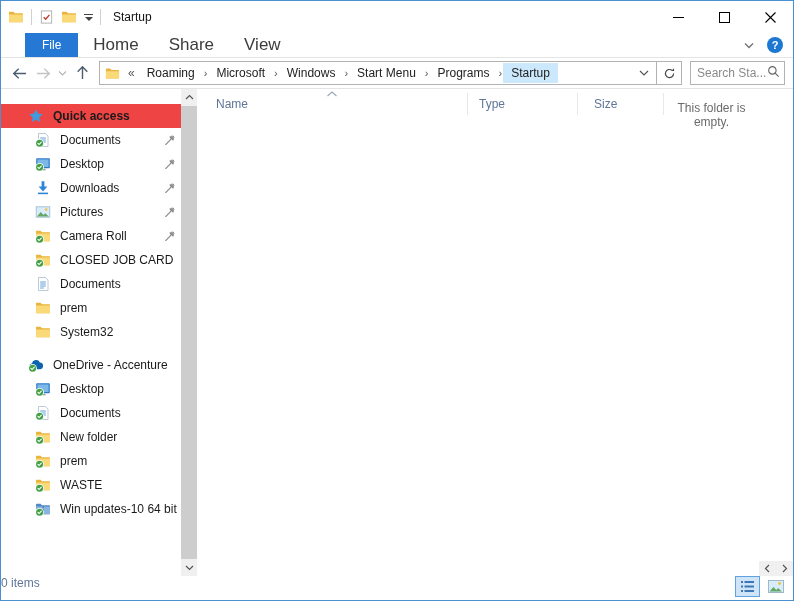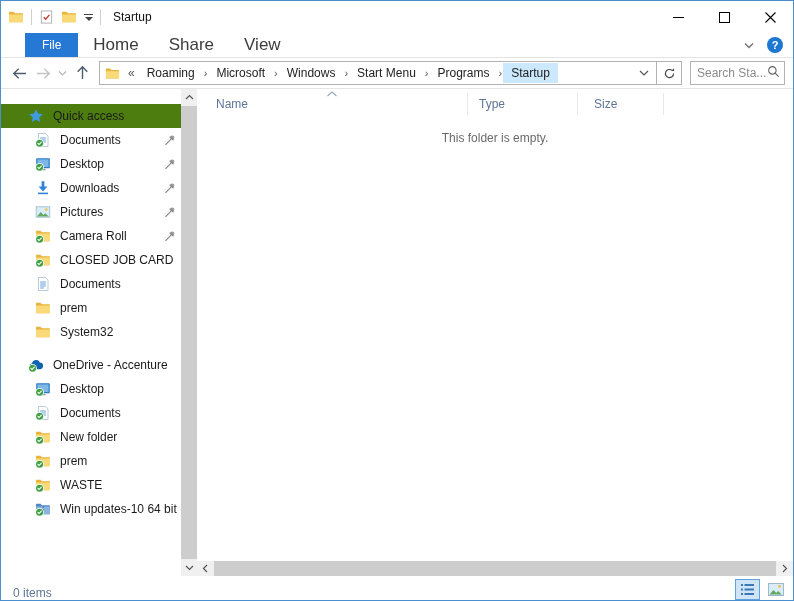--- a/index.html
+++ b/index.html
@@ -45,44 +45,44 @@
   .refresh-btn { width: 25px; height: 24px; border: 1px solid #b2b2b2; border-left: none; background: #fff; display: flex; align-items: center; justify-content: center; }
   .search { width: 95px; height: 24px; border: 1px solid #b2b2b2; margin-left: 8px; display: flex; align-items: center; padding: 0 4px 0 6px; }
   .search input { border: none; outline: none; width: 70px; font-size: 12px; font-family: inherit; color: #333; }
   .search input::placeholder { color: #8a8a8a; }
 
   
   .main { flex: 1; display: flex; min-height: 0; }
   .sidebar { width: 180px; flex: 0 0 180px; padding-top: 15px; overflow: hidden; }
   .side-row { height: 24px; display: flex; align-items: center; padding-left: 34px; white-space: nowrap; }
   .side-row.root { padding-left: 27px; }
-  .side-row.selected { background: #4d7c0f; }
+  .side-row.selected { background: #ef4444; font-weight: bold; }
   .side-row .s-icon { width: 16px; height: 16px; margin-right: 9px; flex: 0 0 16px; }
   .side-row .s-label { overflow: hidden; flex: 1; }
   .side-row .pin { width: 14px; height: 14px; margin-right: 4px; flex: 0 0 14px; }
   .side-gap { height: 9px; }
   .vscroll { width: 16px; flex: 0 0 16px; background: #f0f0f0; display: flex; flex-direction: column; align-items: center; }
   .vscroll .sb-btn { height: 16px; width: 16px; display: flex; align-items: center; justify-content: center; background: #f0f0f0; border: none; }
   .vscroll .sb-thumb { flex: 1; width: 16px; background: #cdcdcd; margin: 1px 0; }
 
-  .content { flex: 1; display: flex; flex-direction: column; min-width: 0; position: relative; }
+  .content { flex: 1; display: flex; flex-direction: row; min-width: 0; position: relative; }
   .col-row { height: 30px; display: flex; align-items: center; flex: 0 0 30px; }
   .col-h { height: 22px; display: flex; align-items: center; border-right: 1px solid #e8e8e8; color: #5f7597; position: relative; }
   .col-0 { width: 271px; padding-left: 19px; }
   .col-1 { width: 123px; padding-left: 10px; }
   .col-2 { width: 110px; padding-left: 11px; }
   .col-3 { width: 86px;  padding-left: 16px; text-align: center; }
   .sort { position: absolute; top: -7px; left: 50%; transform: translateX(-50%); }
   .empty-row { margin-top: 12px; text-align: center; color: #6a6a6a; }
   .hscroll { margin-top: auto; height: 15px; flex: 0 0 15px; display: flex; background: #f0f0f0; }
   .hscroll .sb-btn { width: 16px; height: 15px; background: #f0f0f0; border: none; display: flex; align-items: center; justify-content: center; }
   .hscroll .sb-thumb { flex: 1; background: #cdcdcd; margin: 0 1px; }
 
   
-  .statusbar { height: 24px; flex: 0 0 24px; display: flex; align-items: flex-end; padding-left: 12px; }
+  .statusbar { height: 24px; flex: 0 0 24px; display: flex; align-items: flex-start; }
   .items-count { color: #5f7597; }
   .view-btns { margin-left: auto; display: flex; gap: 3px; padding-right: 5px; }
   .view-btns button { width: 25px; height: 21px; background: none; border: 1px solid transparent; display: flex; align-items: center; justify-content: center; }
   .view-btns button.selected { background: #cfe4f7; border-color: #5ea3e0; }
 </style>
 </head>
 <body>
 
 <div class="window">
 

